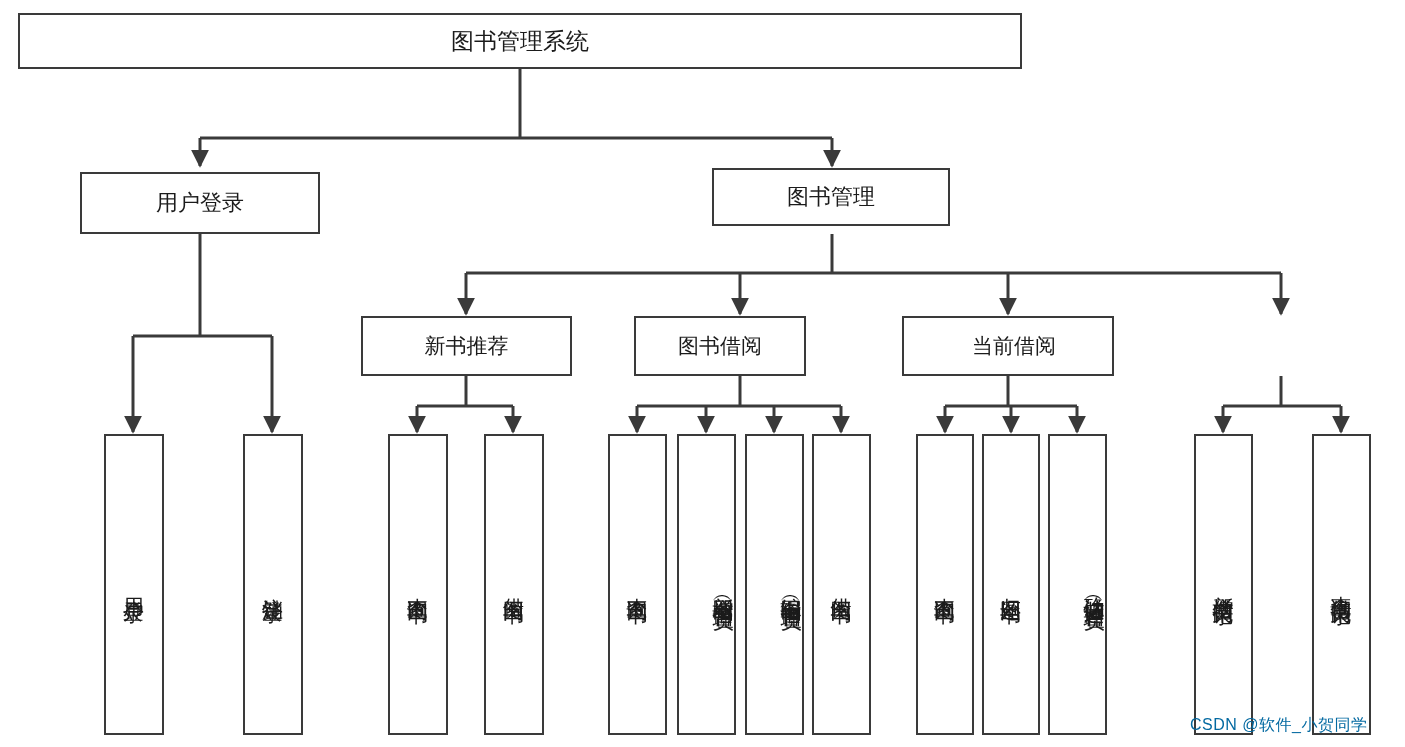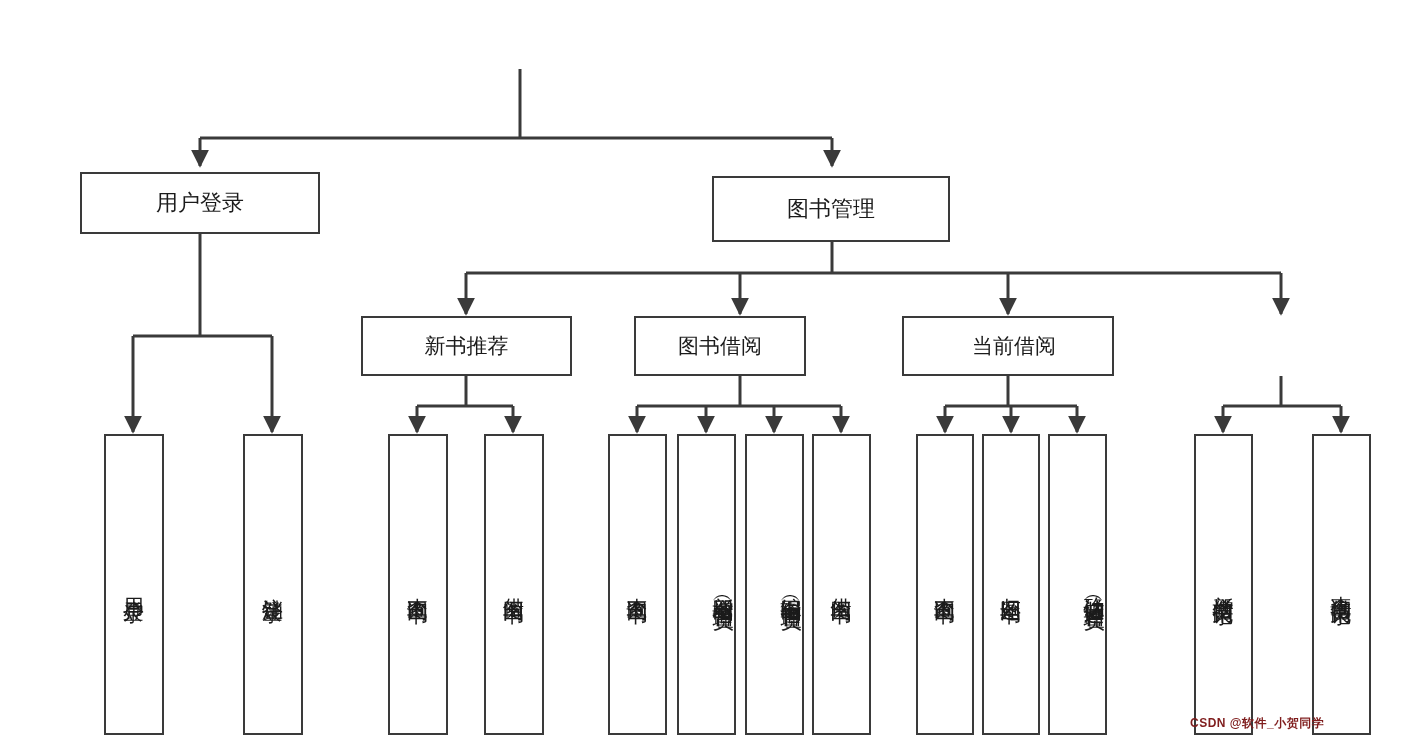--- a/index.html
+++ b/index.html
@@ -74,25 +74,24 @@
     justify-content: center;
   }
   .leaf.top .vtext {
     display: flex;
     align-items: flex-start;
     justify-content: center;
     padding-top: 4px;
   }
   .watermark {
     position: absolute;
-    color: #7f1d1d;
-    font-size: 12px;
+    color: #0369a1;
+    font-size: 16px;
     white-space: nowrap;
     letter-spacing: 0.5px;
-    font-weight: bold;
   }
 </style>
 </head>
 <body>
 
 <div id="canvas">
 
   <svg class="edges" viewBox="0 0 1405 747" xmlns="http://www.w3.org/2000/svg">
     <defs>
       <marker id="arrow" viewBox="0 0 10 10" refX="9" refY="5" markerWidth="6" markerHeight="6" orient="auto-start-reverse">
@@ -136,25 +135,28 @@
       <path d="M 1011 406 L 1011 432" marker-end="url(#arrow)"></path>
       <path d="M 1077 406 L 1077 432" marker-end="url(#arrow)"></path>
 
       <path d="M 1281 376 L 1281 406"></path>
       <path d="M 1223 406 L 1341 406"></path>
       <path d="M 1223 406 L 1223 432" marker-end="url(#arrow)"></path>
       <path d="M 1341 406 L 1341 432" marker-end="url(#arrow)"></path>
     </g>
   </svg>
 
+  <div class="node root" style="left:18px; top:13px; width:1004px; height:56px;">
+    <span>图书管理系统</span>
+  </div>
 
   <div class="node lvl2" style="left:80px; top:172px; width:240px; height:62px;">
     <span>用户登录</span>
   </div>
-  <div class="node lvl2" style="left:712px; top:176px; width:238px; height:66px;">
+  <div class="node lvl2" style="left:712px; top:168px; width:238px; height:58px;">
     <span>图书管理</span>
   </div>
 
   <div class="node lvl3" style="left:361px; top:316px; width:211px; height:60px;">
     <span>新书推荐</span>
   </div>
   <div class="node lvl3" style="left:634px; top:316px; width:172px; height:60px;">
     <span>图书借阅</span>
   </div>
   <div class="node lvl3" style="left:902px; top:316px; width:212px; height:60px;padding-left:12px;">

